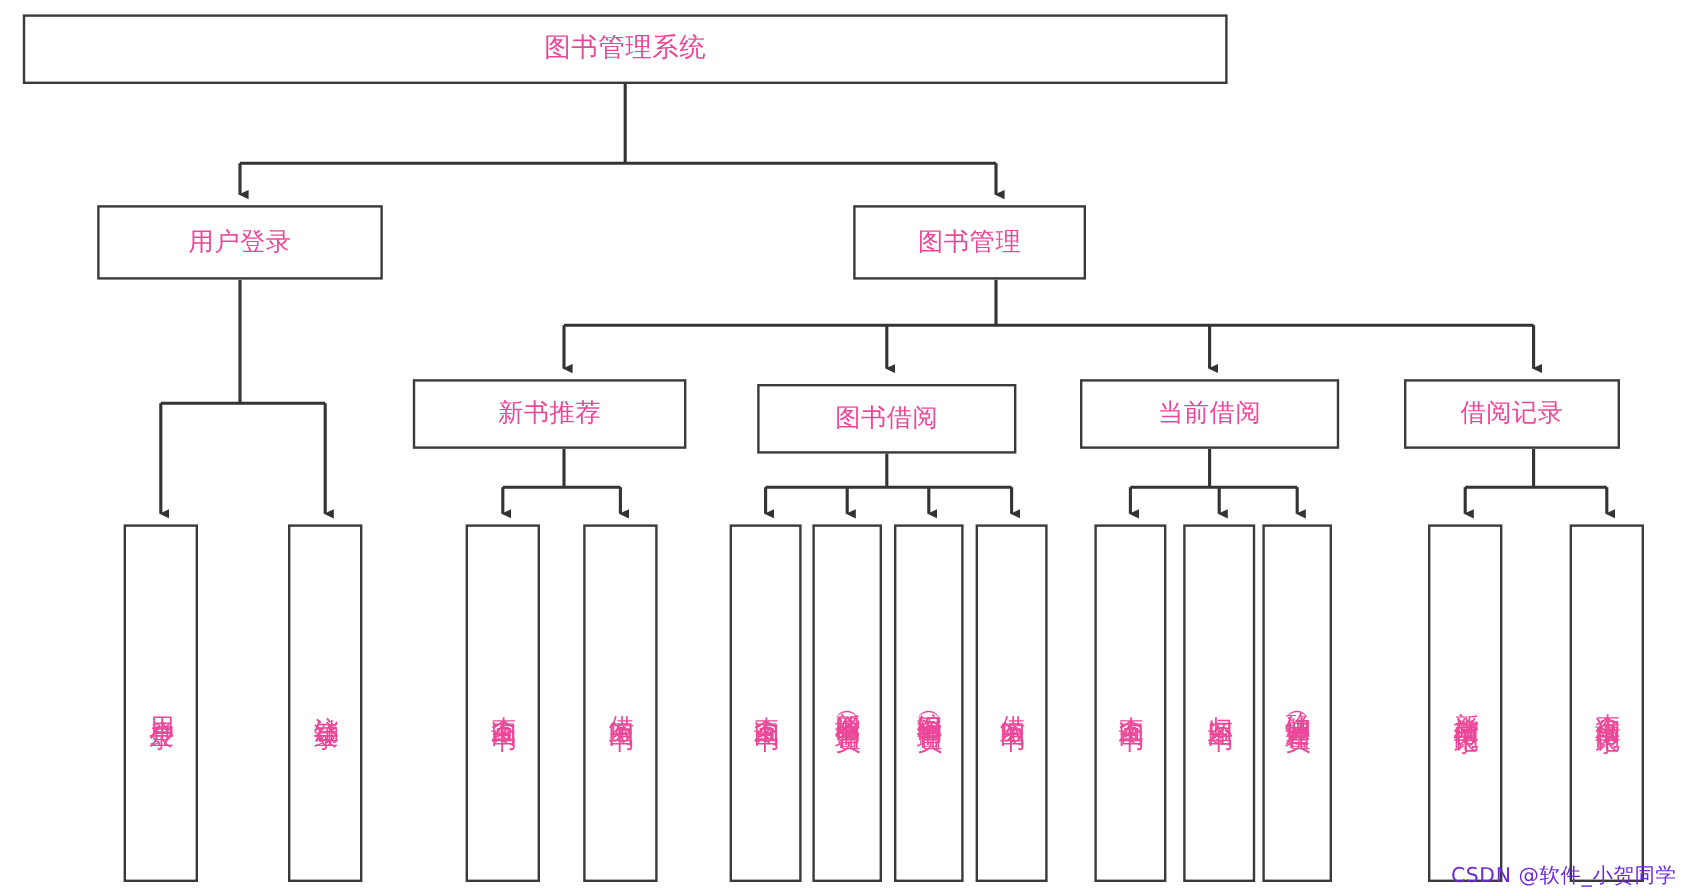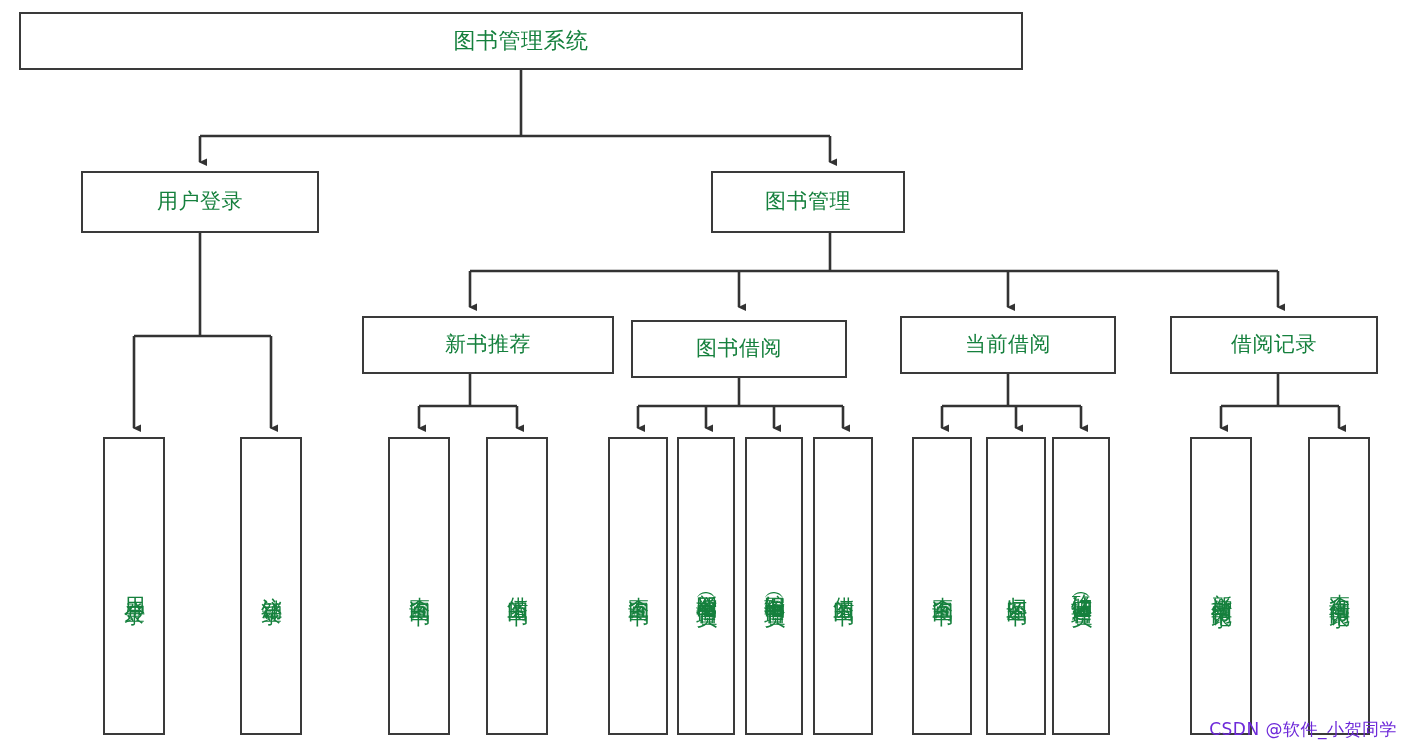--- a/index.html
+++ b/index.html
@@ -27,21 +27,21 @@
     pointer-events: none;
   }
   .node {
     position: absolute;
     box-sizing: border-box;
     background: #ffffff;
     border: 2.5px solid #3a3a3a;
     display: flex;
     align-items: center;
     justify-content: center;
-    color: #15803d;
+    color: #ec4899;
     z-index: 2;
   }
   .node .label {
     display: block;
     text-align: center;
     letter-spacing: 0.5px;
     white-space: nowrap;
   }
   
   .node.horiz .label {
@@ -134,30 +134,30 @@
     <span class="label">图书管理系统</span>
   </div>
 
   <div id="node-layer">
       <div class="node horiz" style="left: 81px; top: 171px; width: 238px; height: 62px;">
         <span class="label">用户登录</span>
       </div>
       <div class="node horiz" style="left: 711px; top: 171px; width: 194px; height: 62px;">
         <span class="label">图书管理</span>
       </div>
-      <div class="node horiz" style="left: 362px; top: 316px; width: 252px; height: 58px;">
+      <div class="node horiz" style="left: 344px; top: 316px; width: 228px; height: 58px;">
         <span class="label">新书推荐</span>
       </div>
       <div class="node horiz" style="left: 631px; top: 320px; width: 216px; height: 58px;">
         <span class="label">图书借阅</span>
       </div>
       <div class="node horiz" style="left: 900px; top: 316px; width: 216px; height: 58px;">
         <span class="label">当前借阅</span>
       </div>
-      <div class="node horiz" style="left: 1170px; top: 316px; width: 208px; height: 58px; font-family: Liberation Serif, serif;">
+      <div class="node horiz" style="left: 1170px; top: 316px; width: 180px; height: 58px; font-family: Liberation Serif, serif;">
         <span class="label">借阅记录</span>
       </div>
       <div class="node vert" style="left: 103px; top: 437px; width: 62px; height: 298px;">
         <span class="label">用户登录</span>
       </div>
       <div class="node vert" style="left: 240px; top: 437px; width: 62px; height: 298px;">
         <span class="label">注销登录</span>
       </div>
       <div class="node vert" style="left: 388px; top: 437px; width: 62px; height: 298px;">
         <span class="label">查询图书</span>

